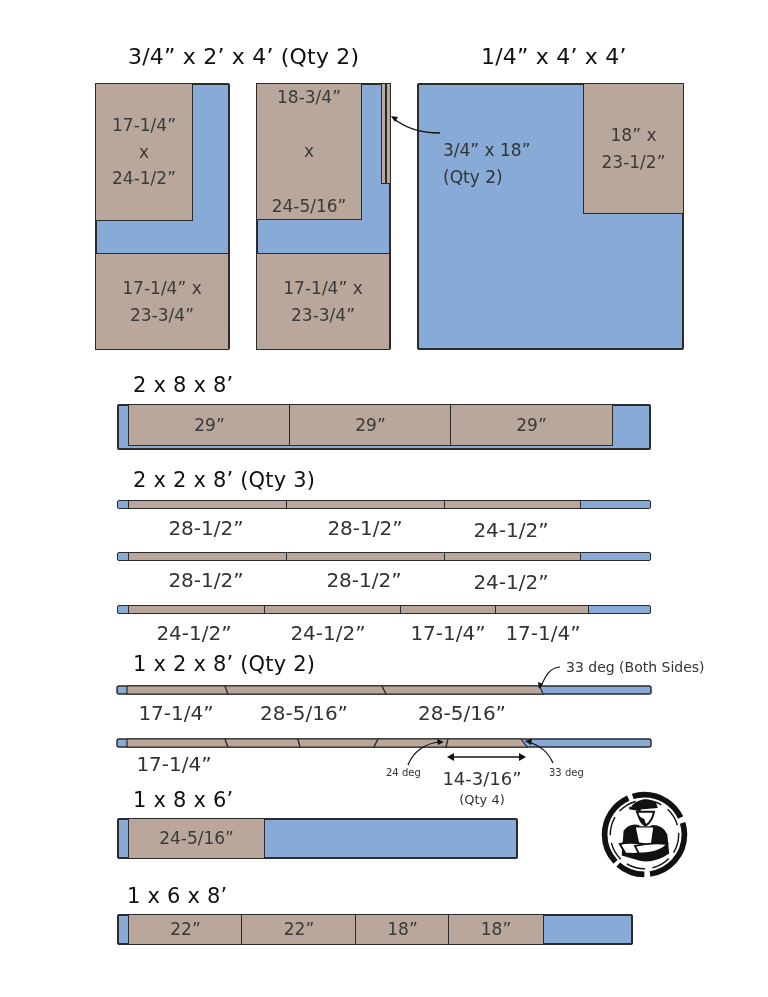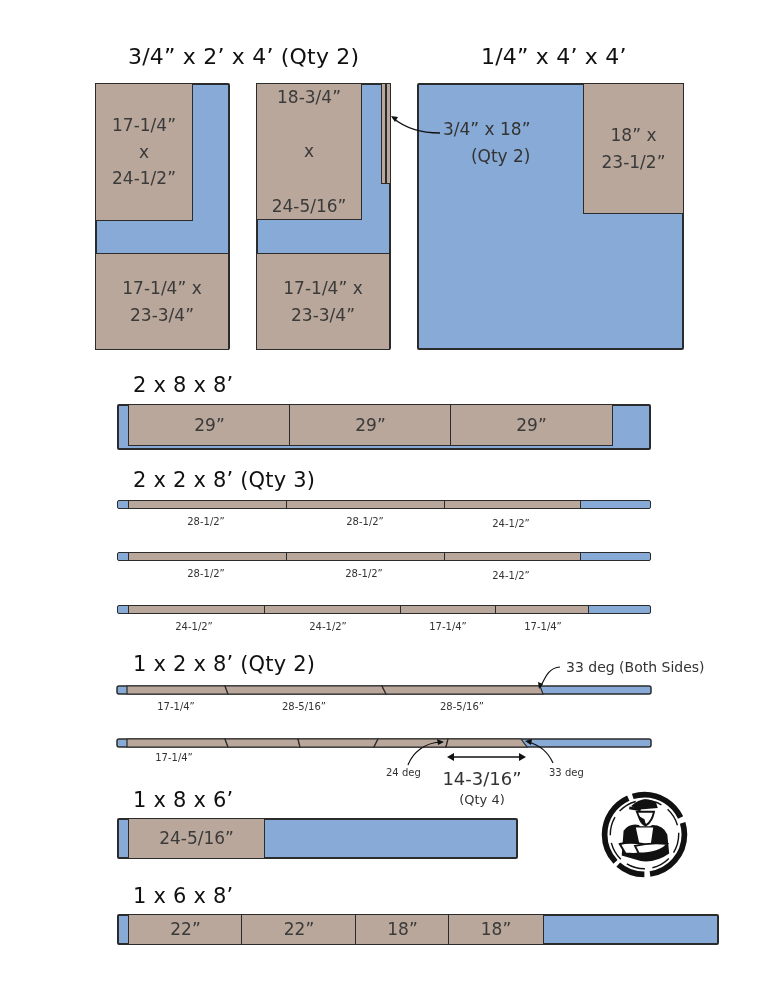--- a/index.html
+++ b/index.html
@@ -1,20 +1,20 @@
 <!DOCTYPE html>
 <html><head>
 <meta charset="utf-8">
 <style>
   html,body{margin:0;padding:0;background:#ffffff;}
   body{width:768px;height:997px;position:relative;overflow:hidden;font-family:"DejaVu Sans","Liberation Sans",sans-serif;color:#111;}
   .title{position:absolute;font-size:21px;color:#111;white-space:nowrap;letter-spacing:0.2px;}
   .board{position:absolute;box-sizing:border-box;background:#87abd6;border:2px solid #2b2b2b;border-radius:2px;}
   .piece{position:absolute;box-sizing:border-box;background:#b8a79a;border:1.5px solid #2b2b2b;display:flex;align-items:center;justify-content:center;flex-direction:column;text-align:center;color:#3a3a3a;font-size:17px;line-height:1.55;}
-  .lbl{position:absolute;font-size:10px;color:#333;white-space:nowrap;transform:translateX(-50%);}
+  .lbl{position:absolute;font-size:20px;color:#333;white-space:nowrap;transform:translateX(-50%);}
   .small{font-size:13px;color:#333;}
   .note{position:absolute;font-size:15px;color:#333;white-space:nowrap;}
   .strip{position:absolute;box-sizing:border-box;background:#87abd6;border:1.5px solid #2b2b2b;border-radius:2px;}
   .seg{position:absolute;top:0;bottom:0;box-sizing:border-box;background:#b8a79a;border-right:1.5px solid #2b2b2b;}
   svg{position:absolute;overflow:visible;}
 </style>
 </head>
 <body>
 
 <div class="title" style="left:128px;top:44px;font-size:22px;">3/4” x 2’ x 4’ (Qty 2)</div>
@@ -44,21 +44,21 @@
     <span>23-3/4”</span>
   </div>
 </div>
 
 <div class="title" style="left:481px;top:44px;font-size:22px;">1/4” x 4’ x 4’</div>
 <div class="board" style="left:417px;top:83px;width:267px;height:267px;">
   <div class="piece" style="left:164px;top:-2px;width:101px;height:131px;">
     <span>18” x</span>
     <span>23-1/2”</span>
   </div>
-  <div class="note" style="left:24px;top:31px;text-align:right;font-size:17px;line-height:1.6;">
+  <div class="note" style="left:24px;top:52px;text-align:left;font-size:17px;line-height:1.6;">
     <div>3/4” x 18”</div>
     <div>(Qty 2)</div>
   </div>
 </div>
 <svg style="left:0;top:0;" width="768" height="997">
   <path d="M440 133 C420 133 405 128 393 118" fill="none" stroke="#111" stroke-width="1.3"></path>
   <path d="M391 116 l7 1 l-3 5 z" fill="#111"></path>
 </svg>
 
 <div class="title" style="left:133px;top:373px;">2 x 8 x 8’</div>
@@ -154,22 +154,22 @@
   <path d="M36 20 Q48 8 62 16 L64 22 L42 24 Z" fill="#111"></path>
   <path d="M34 22 L46 24" stroke="#111" stroke-width="3"></path>
   <path d="M42 26 Q46 38 52 40 Q58 36 60 26 Z" fill="#fff" stroke="#111" stroke-width="2"></path>
   <path d="M43 30 Q45 40 52 42 L50 34 Z" fill="#111"></path>
   <path d="M28 46 Q34 38 44 40 L50 46 L58 40 Q70 40 74 50 L76 70 Q62 80 46 78 L26 72 Z" fill="#111"></path>
   <path d="M40 42 L46 70 L56 70 L60 42 Z" fill="#fff" stroke="#111" stroke-width="1.5"></path>
   <path d="M24 60 Q40 56 62 64 Q52 72 30 70 Z" fill="#fff" stroke="#111" stroke-width="2"></path>
   <path d="M40 62 Q56 58 74 60 Q66 70 44 70 Z" fill="#fff" stroke="#111" stroke-width="2"></path>
 </svg>
 
-<div class="title" style="left:133px;top:884px;">1 x 6 x 8’</div>
-<div class="board" style="left:117px;top:914px;width:602px;height:31px;">
+<div class="title" style="left:127px;top:884px;">1 x 6 x 8’</div>
+<div class="board" style="left:117px;top:914px;width:516px;height:31px;">
   <div class="piece" style="left:9px;top:-2px;width:115px;height:31px;">
       <span>22”</span>
     </div>
   <div class="piece" style="left:122px;top:-2px;width:116px;height:31px;">
       <span>22”</span>
     </div>
   <div class="piece" style="left:236px;top:-2px;width:95px;height:31px;">
       <span>18”</span>
     </div>
   <div class="piece" style="left:329px;top:-2px;width:96px;height:31px;">

